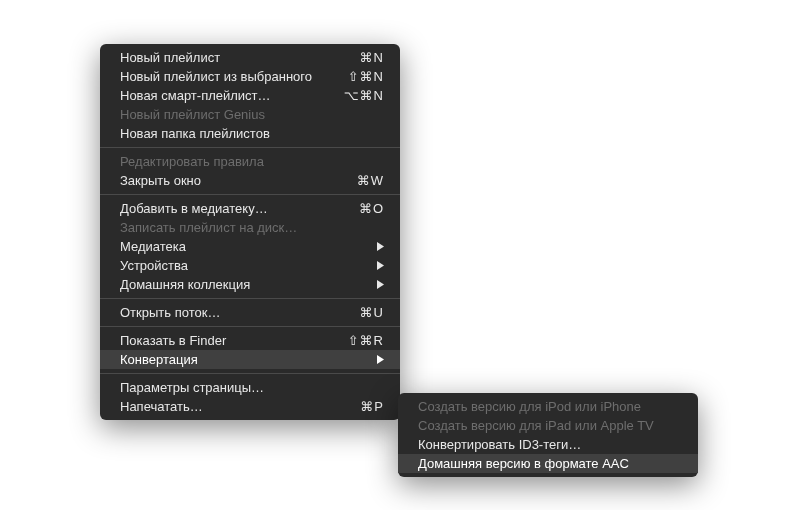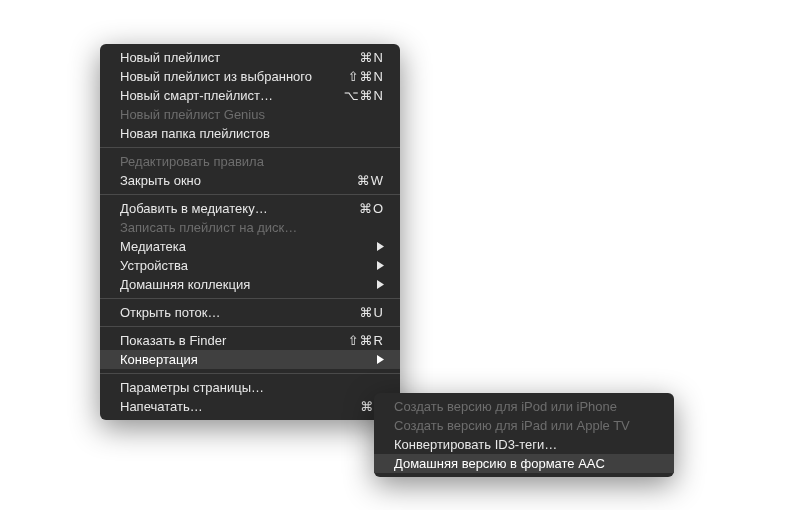--- a/index.html
+++ b/index.html
@@ -19,21 +19,21 @@
     box-shadow: 0 8px 30px rgba(0,0,0,0.45);
     padding: 4px 0;
     color: #e8e8e8;
   }
   .menu.main {
     left: 100px;
     top: 44px;
     width: 300px;
   }
   .menu.sub {
-    left: 374px;
+    left: 398px;
     top: 393px;
     width: 300px;
   }
   .item {
     display: flex;
     align-items: center;
     justify-content: space-between;
     height: 19px;
     padding: 0 16px 0 20px;
     line-height: 19px;
@@ -72,21 +72,21 @@
 <div class="menu main" id="main-menu">
     <div class="item">
       <span class="label">Новый плейлист</span>
       <span class="sc">⌘N</span>
     </div>
     <div class="item">
       <span class="label">Новый плейлист из выбранного</span>
       <span class="sc">⇧⌘N</span>
     </div>
     <div class="item">
-      <span class="label">Новый смарт-плейлист…</span>
+      <span class="label">Новая смарт-плейлист…</span>
       <span class="sc">⌥⌘N</span>
     </div>
     <div class="item disabled">
       <span class="label">Новый плейлист Genius</span>
     </div>
     <div class="item">
       <span class="label">Новая папка плейлистов</span>
     </div>
     <div class="sep"></div>
     <div class="item disabled">

